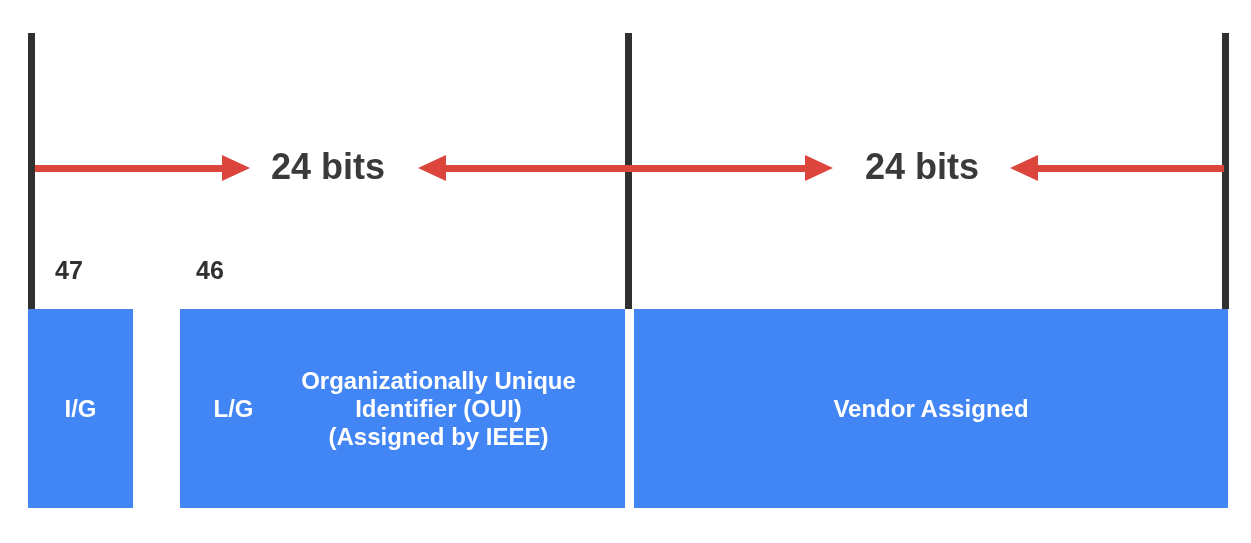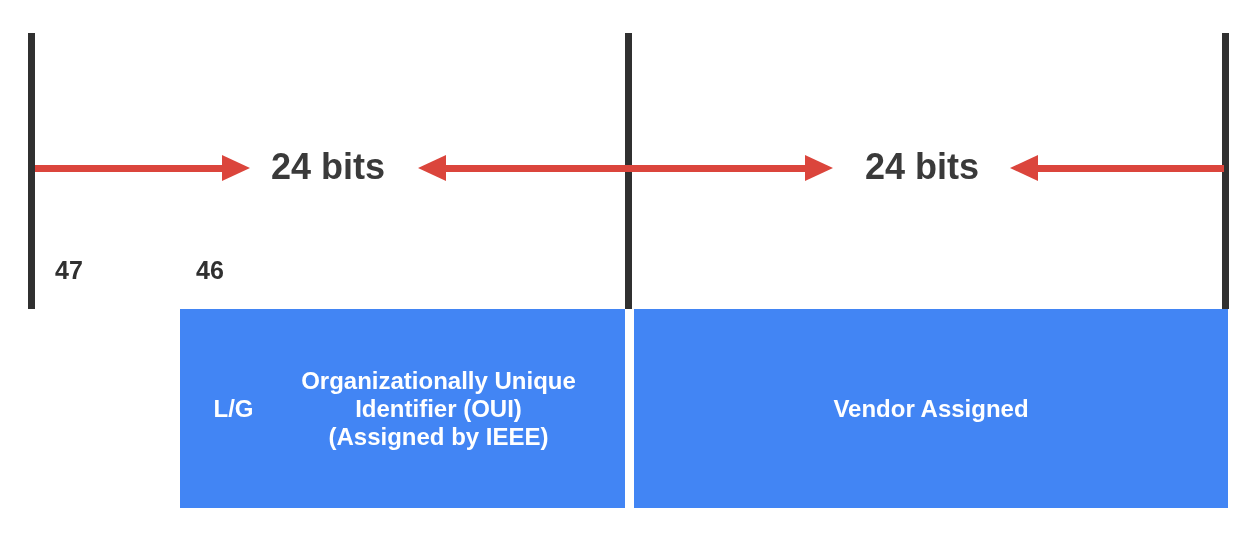--- a/index.html
+++ b/index.html
@@ -111,20 +111,23 @@
   <div class="bits-label" style="left:922px;">24 bits</div>
 
   <div>
     <div class="arrow-head head-left" style="left:1010px;"></div>
     <div class="arrow-shaft" style="left:1036px; width:188px;"></div>
   </div>
 
   <div class="bit-index" style="left:55px;">47</div>
   <div class="bit-index" style="left:165px;margin-left:31px;">46</div>
 
+  <div class="field-box box-ig">
+    <span class="field-label">I/G</span>
+  </div>
   <div class="field-box box-lg">
     <span class="field-label">L/G</span>
   </div>
   <div class="field-box box-vendor">
     <span class="field-label">Vendor Assigned</span>
   </div>
   <div class="field-box box-oui">
     <span class="field-label">Organizationally Unique
 Identifier (OUI)
 (Assigned by IEEE)</span>

